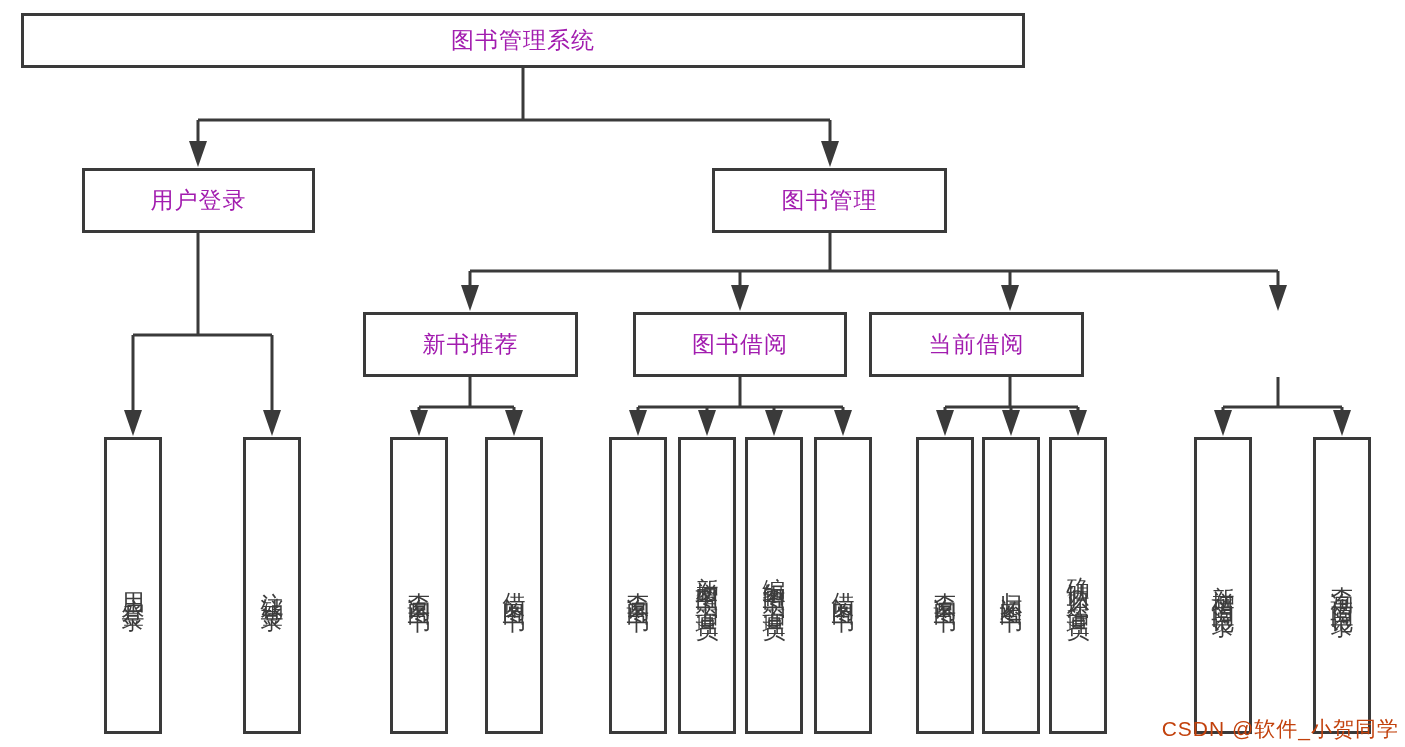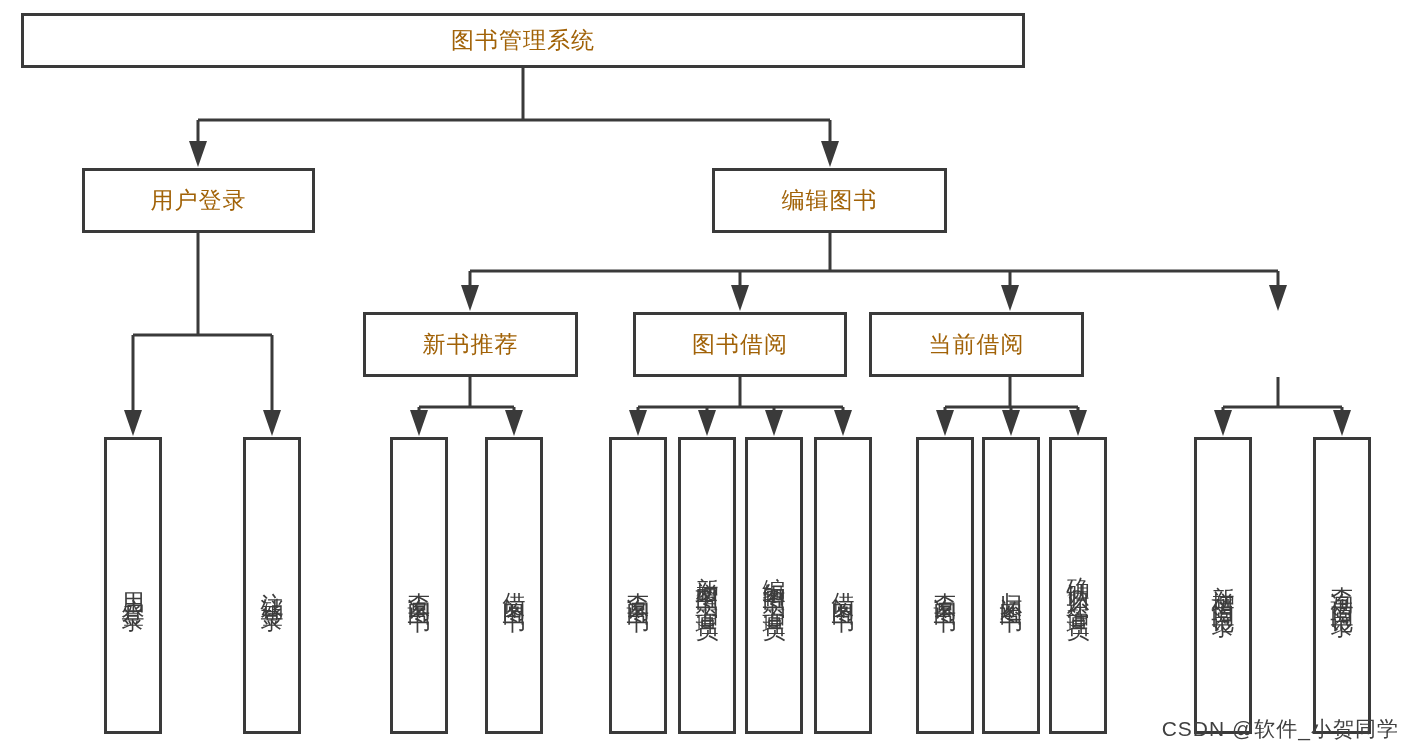--- a/index.html
+++ b/index.html
@@ -8,39 +8,39 @@
     width:1405px;height:747px;
     background:#ffffff;
     font-family:"Liberation Sans","DejaVu Sans",sans-serif;
     overflow:hidden;
   }
   svg.connectors{position:absolute;left:0;top:0;z-index:1;}
   .hnode{
     position:absolute;box-sizing:border-box;z-index:2;
     border:3px solid #3a3a3a;background:#ffffff;
     display:flex;align-items:center;justify-content:center;
-    font-size:23px;color:#a16207;letter-spacing:1px;
+    font-size:23px;color:#a21caf;letter-spacing:1px;
     white-space:nowrap;
   }
   .vnode{
     position:absolute;top:437px;width:58px;height:297px;
     box-sizing:border-box;z-index:2;
     border:3px solid #3a3a3a;background:#ffffff;
     display:flex;align-items:center;justify-content:center;
     overflow:hidden;
   }
   .vtext{
     writing-mode:vertical-rl;
     font-size:23px;color:#3c3c3c;
     letter-spacing:6px;line-height:1;
     white-space:nowrap;
   }
   .watermark{
     position:absolute;right:6px;bottom:4px;z-index:5;
-    font-size:21px;color:#404040;letter-spacing:1px;
+    font-size:21px;color:#c2410c;letter-spacing:1px;
   }
 </style>
 </head>
 <body>
 
 <div class="stage">
 
   <svg class="connectors" width="1405" height="747" viewBox="0 0 1405 747">
     <g stroke="#3a3a3a" stroke-width="3" fill="none">
 
@@ -82,21 +82,21 @@
   </svg>
 
   <div class="hnode" style="left:21px;top:13px;width:1004px;height:55px">
     <span>图书管理系统</span>
   </div>
 
   <div class="hnode" style="left:82px;top:168px;width:233px;height:65px">
     <span>用户登录</span>
   </div>
   <div class="hnode" style="left:712px;top:168px;width:235px;height:65px">
-    <span>编辑图书</span>
+    <span>图书管理</span>
   </div>
 
   <div class="hnode" style="left:633px;top:312px;width:214px;height:65px">
     <span>图书借阅</span>
   </div>
   <div class="hnode" style="left:363px;top:312px;width:215px;height:65px">
     <span>新书推荐</span>
   </div>
   <div class="hnode" style="left:869px;top:312px;width:215px;height:65px">
     <span>当前借阅</span>

